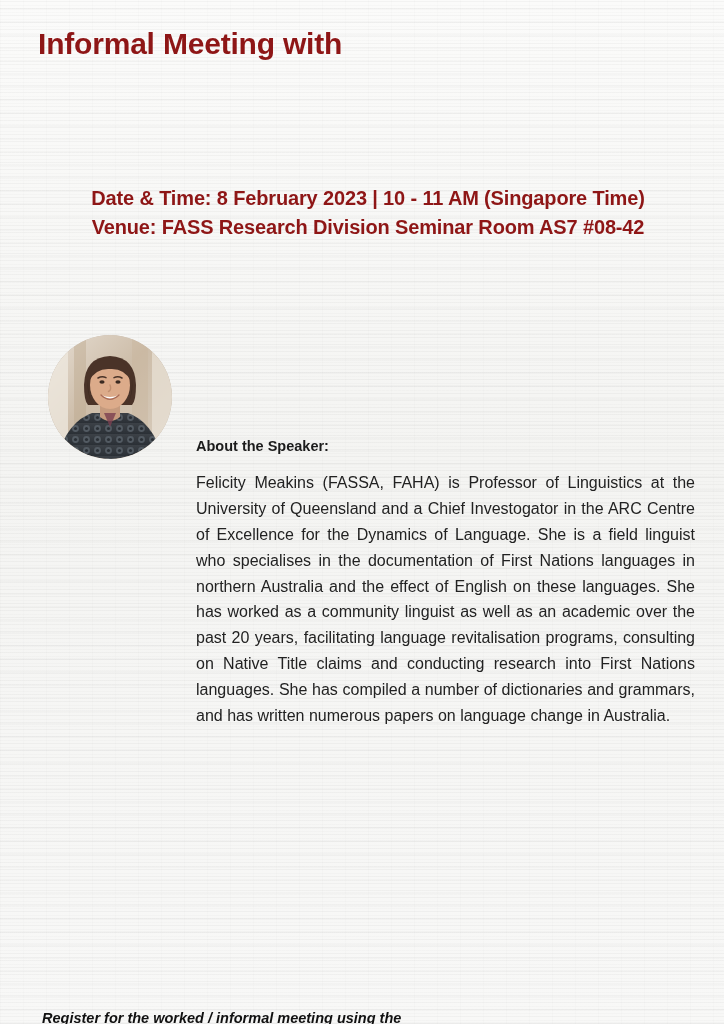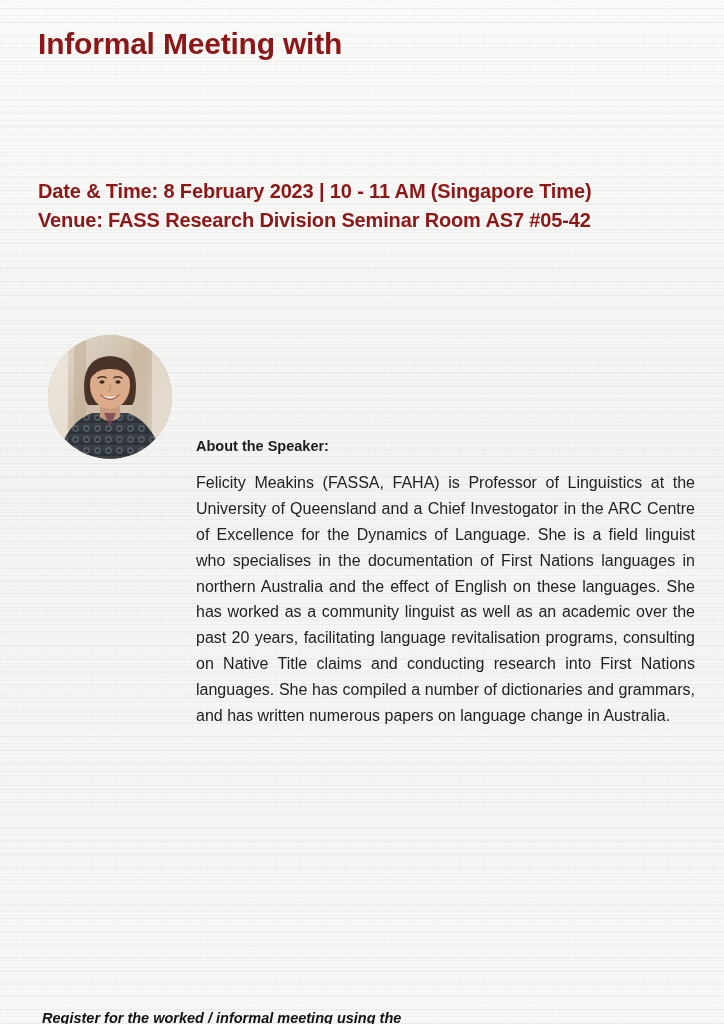--- a/index.html
+++ b/index.html
@@ -69,22 +69,23 @@
     line-height: 1.33;
     color: #8e1616;
     letter-spacing: -0.2px;
     white-space: nowrap;
   }
 
   
   .meta-block {
     position: absolute;
     left: 38px;
-    top: 137px;
+    top: 144px;
     width: 660px;
+    text-align: center;
   }
   .meta-line {
     font-size: 20px;
     font-weight: bold;
     line-height: 1.45;
     color: #8e1616;
     white-space: nowrap;
     letter-spacing: -0.15px;
   }
 
@@ -139,21 +140,21 @@
 <body>
 
 <div id="poster">
 
   <div class="title-block">
     <div class="title-line">Informal Meeting with</div>
   </div>
 
   <div class="meta-block">
     <div class="meta-line">Date &amp; Time: 8 February 2023 | 10 - 11 AM (Singapore Time)</div>
-    <div class="meta-line">Venue: FASS Research Division Seminar Room AS7 #05-42</div>
+    <div class="meta-line">Venue: FASS Research Division Seminar Room AS7 #08-42</div>
   </div>
 
   <div class="speaker-photo">
     <svg width="124" height="124" viewBox="0 0 124 124">
       <defs>
         <clipPath id="circ">
             <circle cx="62" cy="62" r="62"></circle>
           </clipPath>
         <linearGradient id="bgwall" x1="0" y1="0" x2="1" y2="1">
           <stop offset="0%" stop-color="#e6ddd2"></stop>

